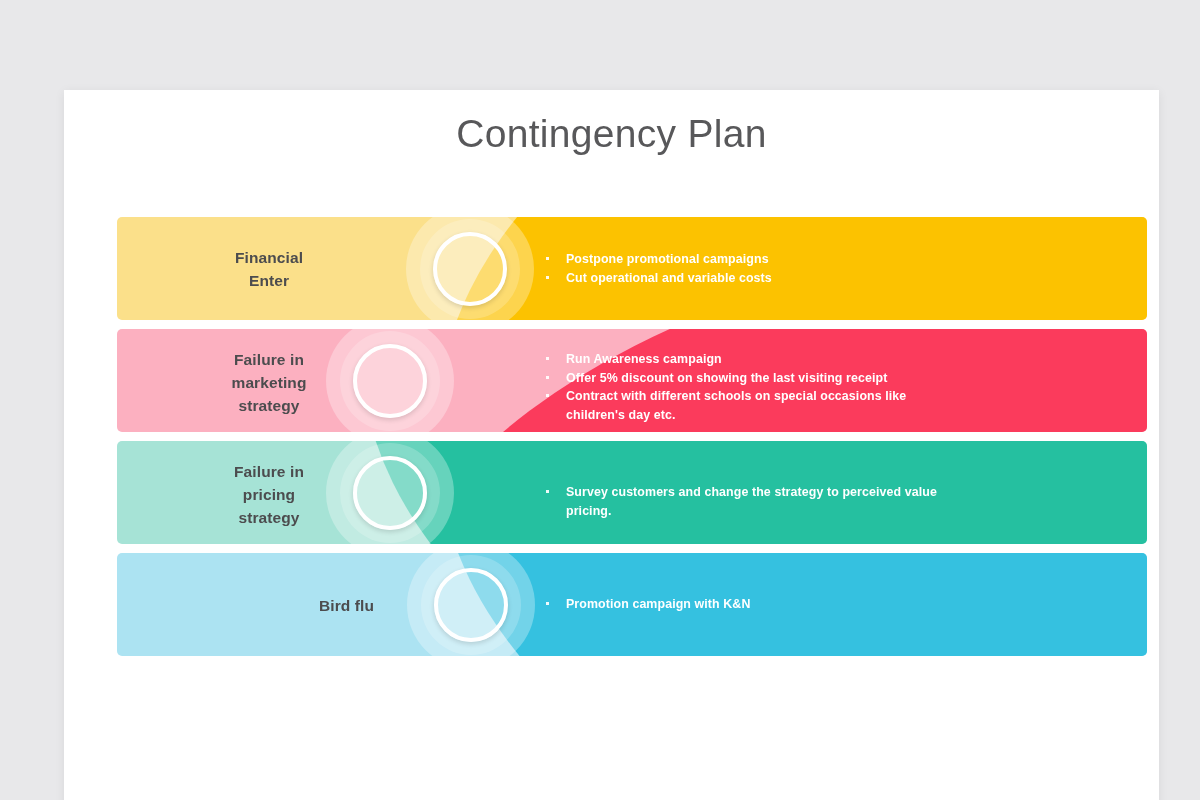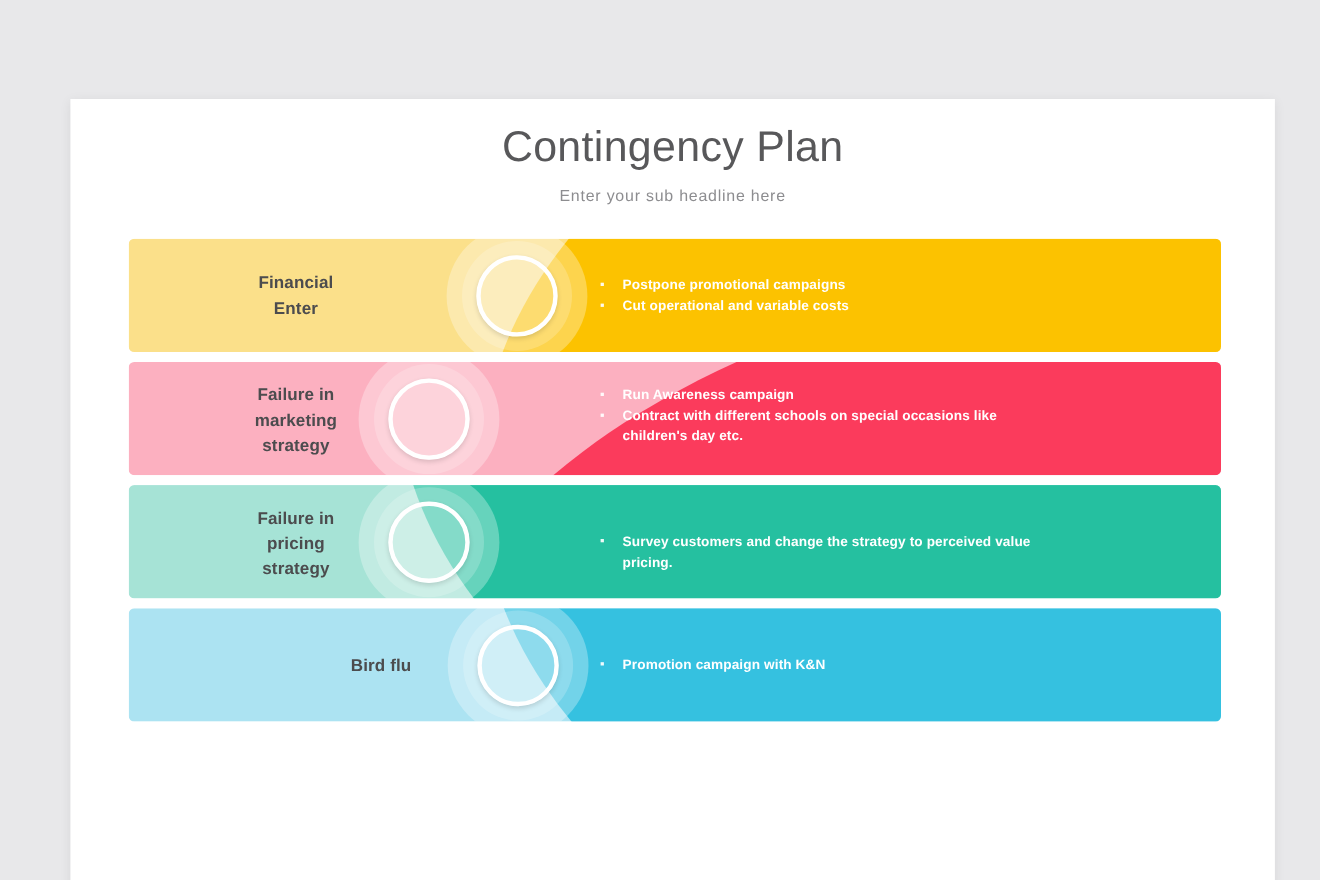--- a/index.html
+++ b/index.html
@@ -30,20 +30,21 @@
     font-size:14.5px;
     color:#8d8d90;
     letter-spacing:.7px;
   }
   .row{
     position:absolute;
     left:53px;
     width:993px;
     border-radius:5px;
     overflow:hidden;
+    padding-left:37px;
   }
   .row-light{
     position:absolute;left:0;top:0;width:100%;height:100%;
   }
   .row-dark{
     position:absolute;left:0;top:0;width:100%;height:100%;
   }
   .halo{
     position:absolute;
     border-radius:50%;
@@ -91,21 +92,20 @@
     background:#ffffff;
     opacity:.92;
   }
 </style>
 </head>
 <body>
 
 <div id="slide">
 
   <div id="title">Contingency Plan</div>
-  <div id="subtitle">Enter your sub headline here</div>
 
   <div class="row" style="top:127px;height:103px;">
     <div class="row-light" style="background:#fbe08a;"></div>
     <div class="row-dark" style="background:#fcc200;clip-path:ellipse(760px 470px at 1080px 210px);"></div>
     <div class="halo" style="left:289px;top:-12px;width:128px;height:128px;"></div>
     <div class="halo2" style="left:303px;top:2px;width:100px;height:100px;"></div>
     <div class="ring" style="left:316px;top:15px;width:74px;height:74px;"></div>
     <div class="label" style="left:47px;top:29px;width:210px;">
       <span>Financial</span><br>
       <span>Enter</span>
@@ -122,20 +122,21 @@
     <div class="halo" style="left:209px;top:-12px;width:128px;height:128px;"></div>
     <div class="halo2" style="left:223px;top:2px;width:100px;height:100px;"></div>
     <div class="ring" style="left:236px;top:15px;width:74px;height:74px;"></div>
     <div class="label" style="left:47px;top:19px;width:210px;">
       <span>Failure in</span><br>
       <span>marketing</span><br>
       <span>strategy</span>
     </div>
     <div class="bullets" style="left:426px;top:21px;width:420px;">
       <p class="bullet">Run Awareness campaign</p>
+      <p class="bullet">Offer 5% discount  on showing  the last visiting  receipt</p>
       <p class="bullet">Contract  with different  schools  on special  occasions  like children's  day etc.</p>
     </div>
   </div>
 
   <div class="row" style="top:351px;height:103px;">
     <div class="row-light" style="background:#a6e3d6;"></div>
     <div class="row-dark" style="background:#25c0a0;clip-path:ellipse(760px 470px at 1003px -95px);"></div>
     <div class="halo" style="left:209px;top:-12px;width:128px;height:128px;"></div>
     <div class="halo2" style="left:223px;top:2px;width:100px;height:100px;"></div>
     <div class="ring" style="left:236px;top:15px;width:74px;height:74px;"></div>

